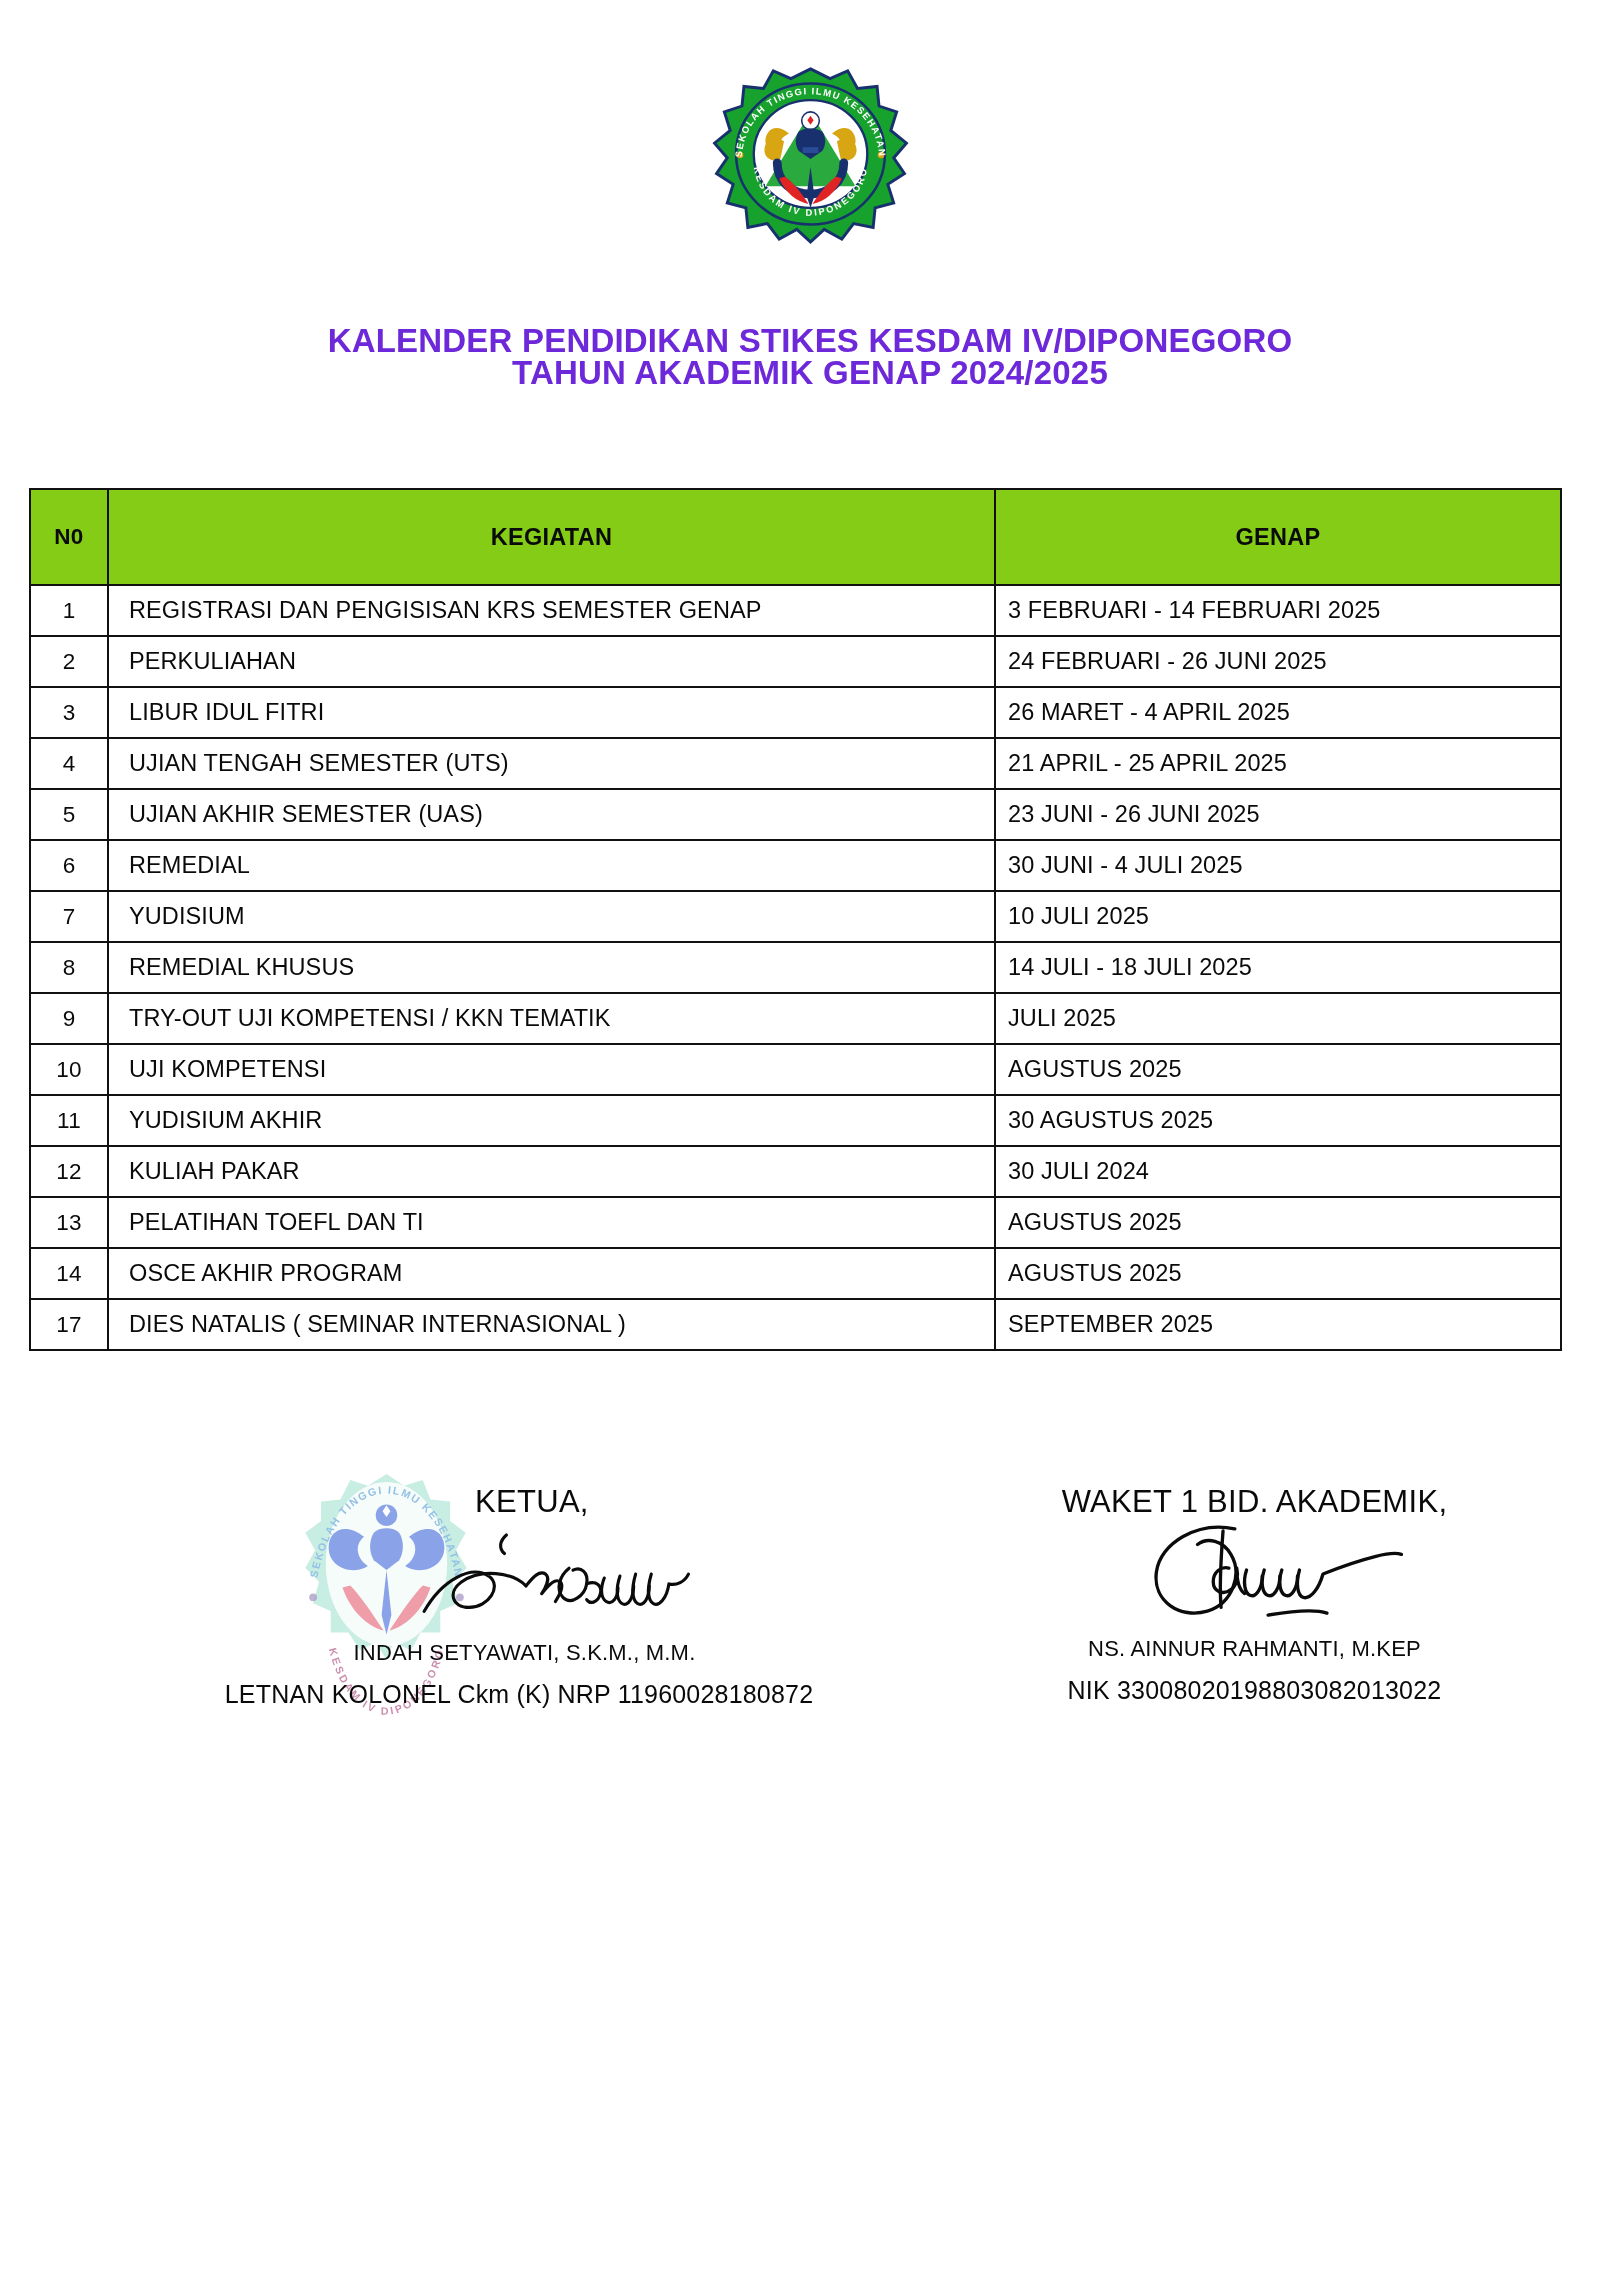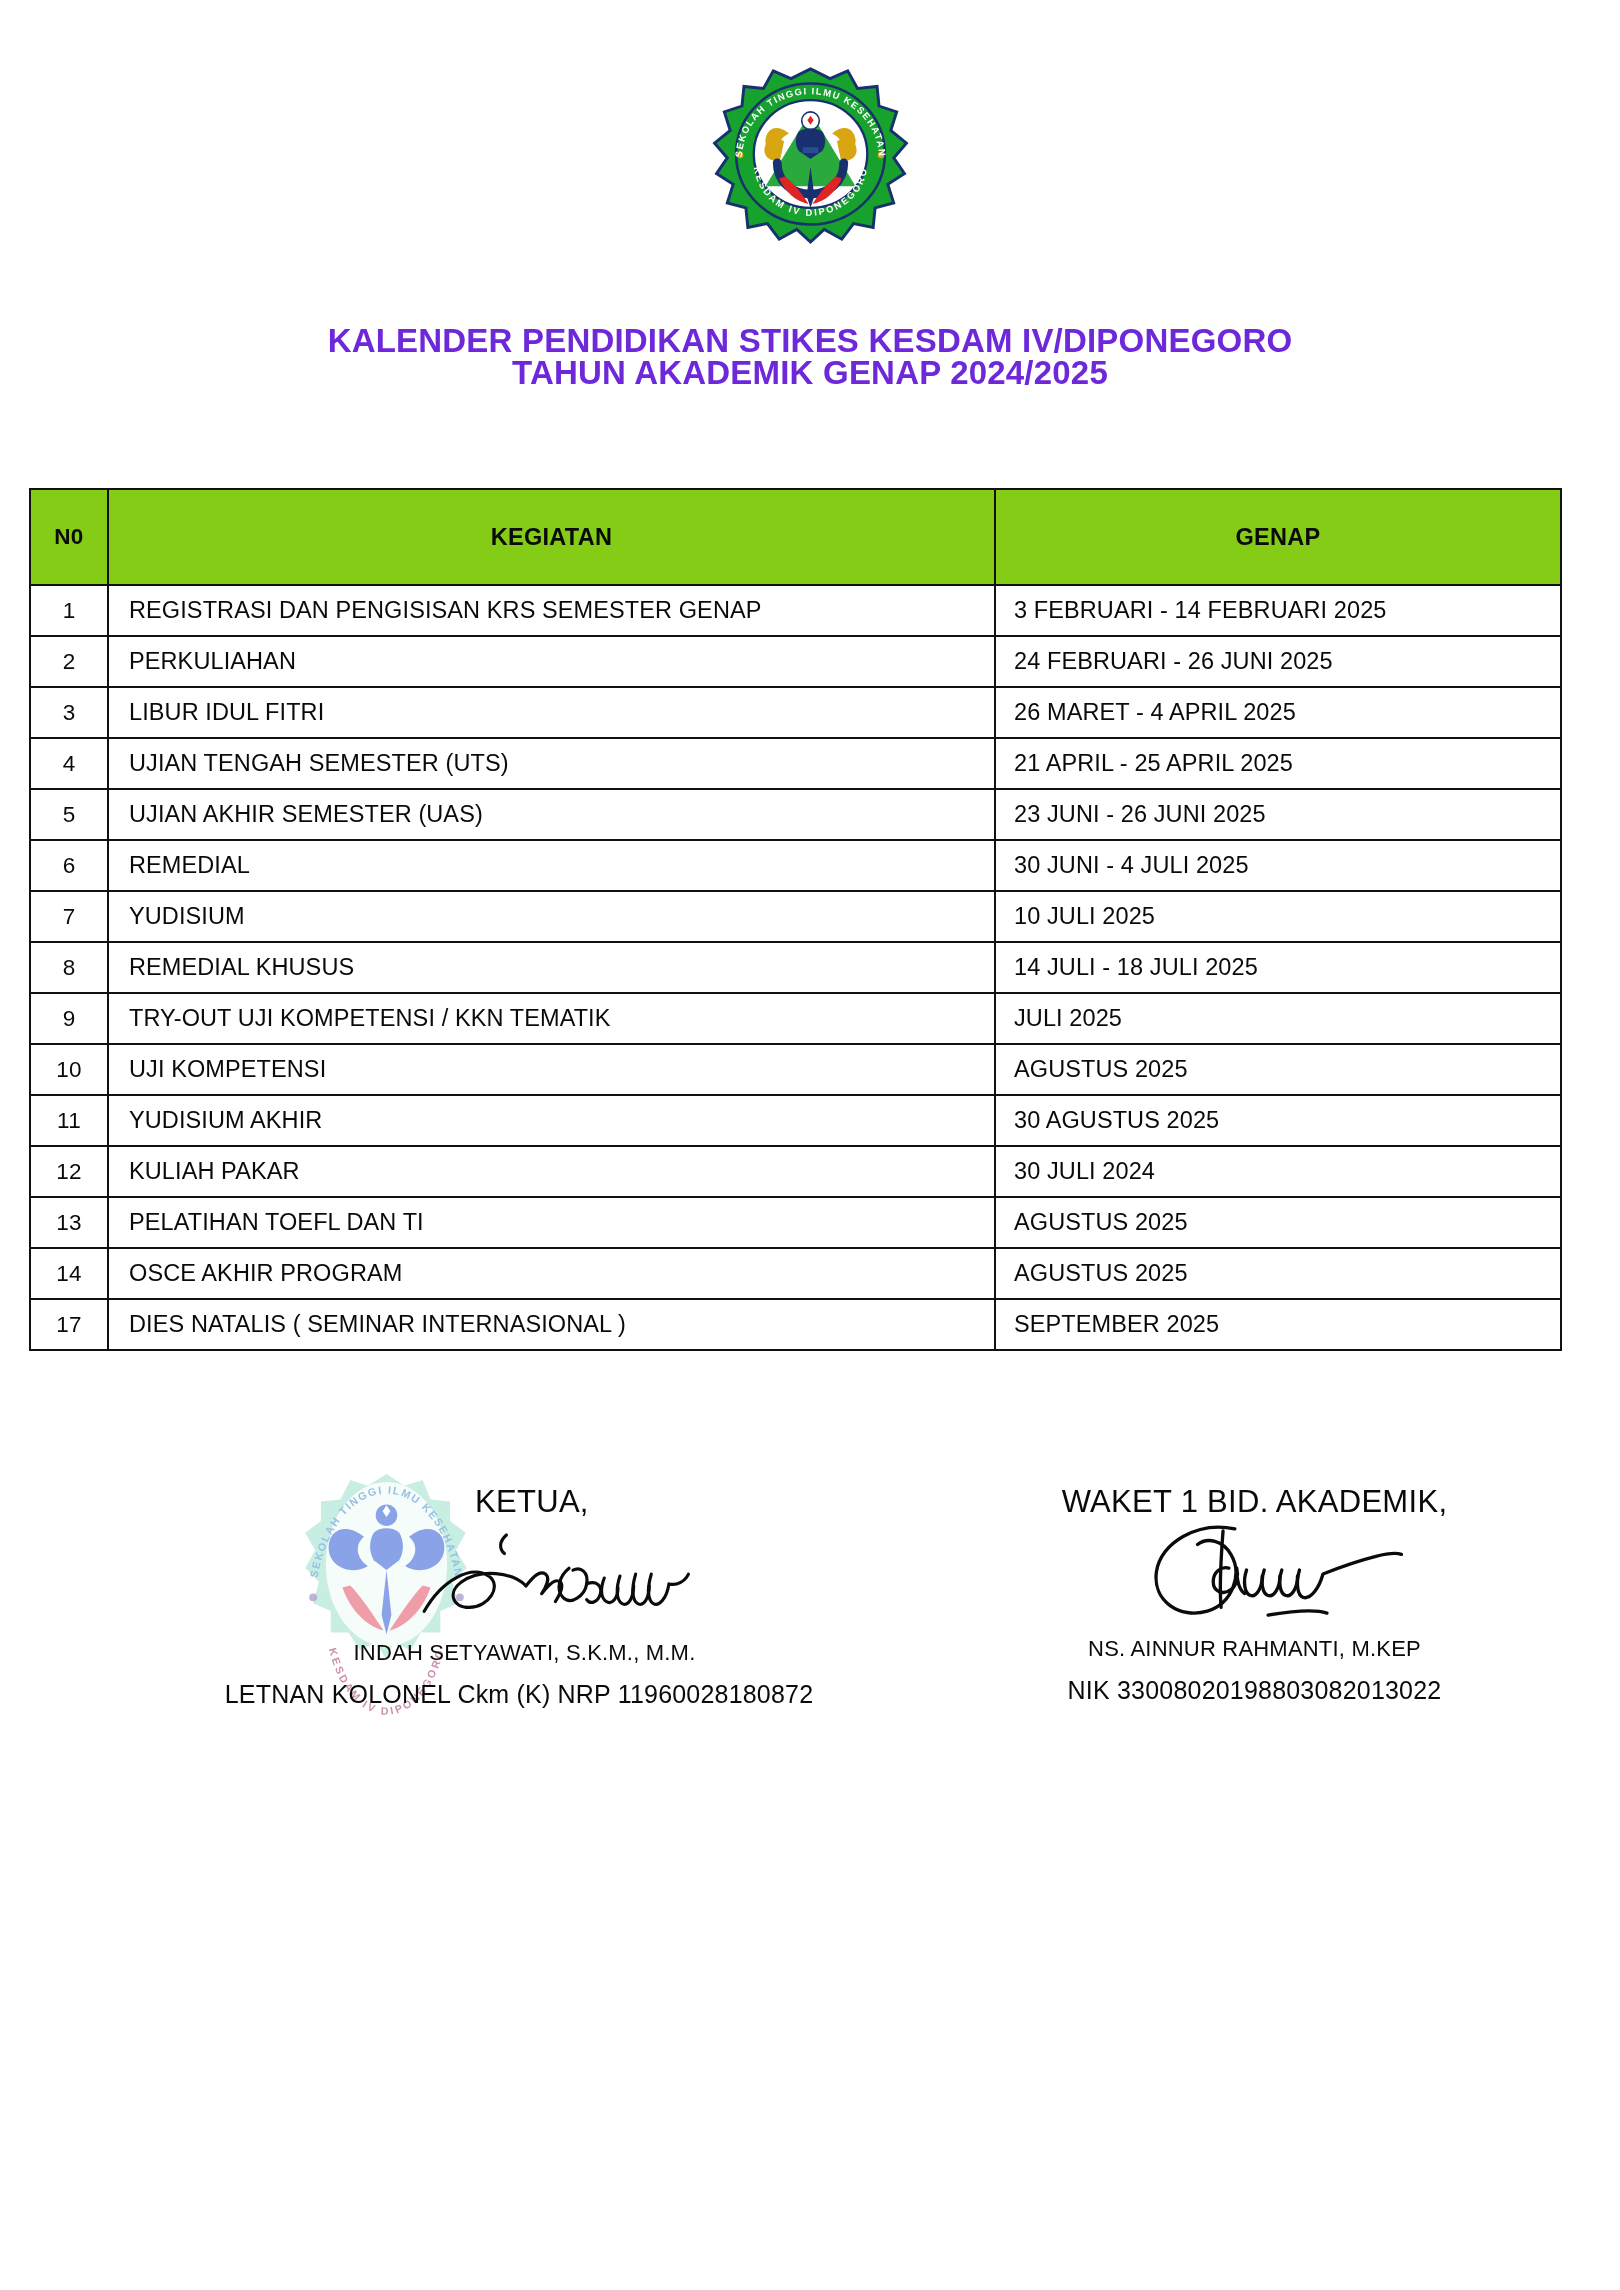--- a/index.html
+++ b/index.html
@@ -83,21 +83,21 @@
   }
   #cal-table tbody td.td-keg {
     text-align: left;
     padding-left: 20px;
     font-size: 23.5px;
     letter-spacing: 0.1px;
     white-space: nowrap;
   }
   #cal-table tbody td.td-gen {
     text-align: left;
-    padding-left: 18px;
+    padding-left: 12px;
     font-size: 23.5px;
     letter-spacing: 0.1px;
     white-space: nowrap;
   }
 
   
   #sign-area {
     position: absolute;
     left: 0;
     top: 1462px;

